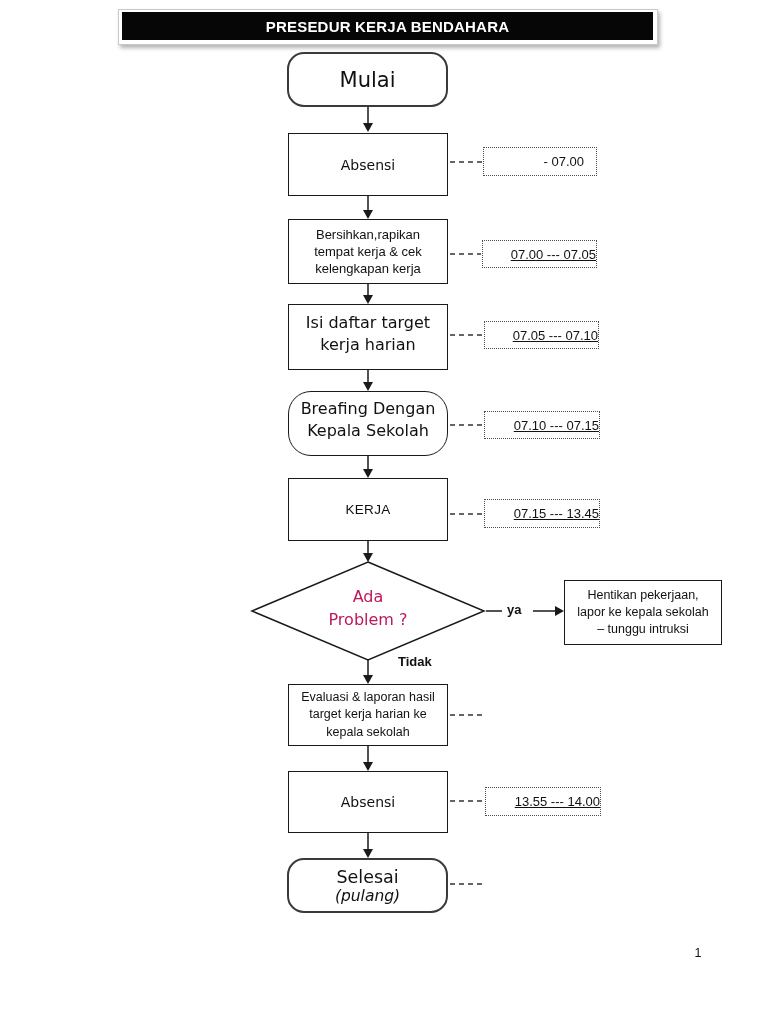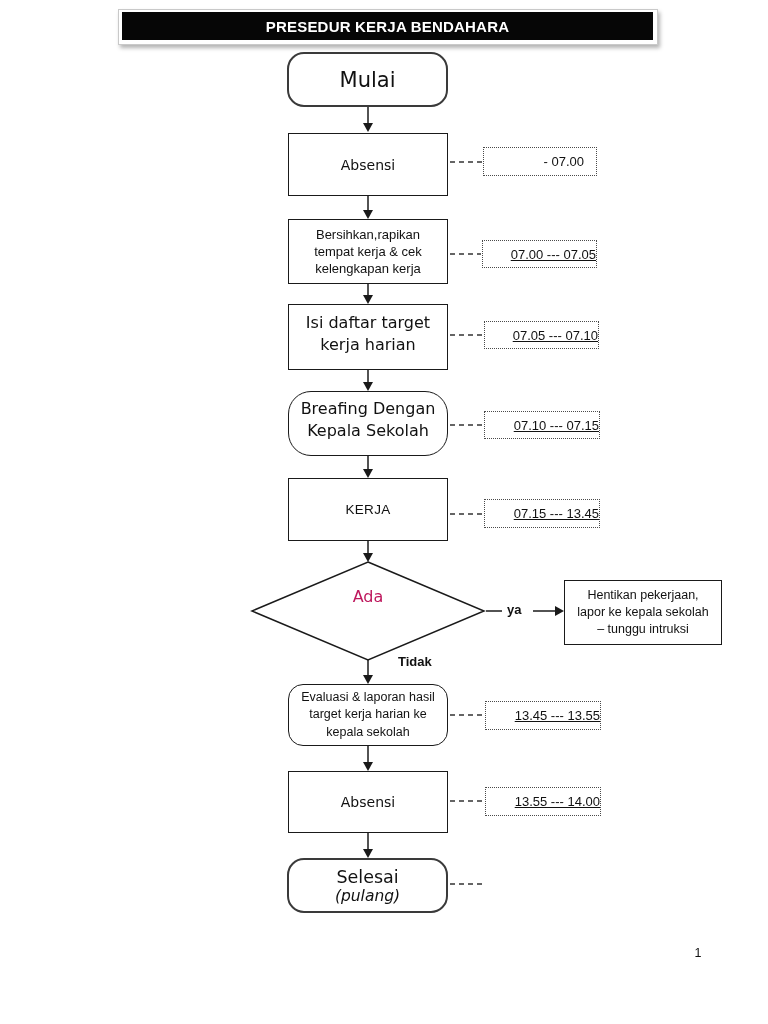--- a/index.html
+++ b/index.html
@@ -136,37 +136,35 @@
 
   <div class="pbox" style="top:478px;height:63px;font-size:13.5px;letter-spacing:.3px;">
     <span>KERJA</span>
   </div>
   <div class="tbox t-center" style="left:484px;top:499px;width:116px;height:29px;">
     <span>07.15 --- 13.45</span>
   </div>
 
   <div class="dec-text">
     <span style="display:block">Ada</span>
+    <span style="display:block">Problem ?</span>
   </div>
   <div class="lbl" style="left:507px;top:602px;">ya</div>
   <div class="lbl" style="left:398px;top:654px;">Tidak</div>
 
   <div class="yes-box">
     <span style="display:block">Hentikan pekerjaan,</span>
     <span style="display:block">lapor ke kepala sekolah</span>
     <span style="display:block">– tunggu intruksi</span>
   </div>
 
-  <div class="pbox" style="top:684px;height:62px;font-size:12.5px;line-height:1.4;border-radius:15px;">
+  <div class="pbox" style="top:684px;height:62px;font-size:12.5px;line-height:1.4;">
     <span>Evaluasi &amp; laporan hasil</span>
     <span>target kerja harian ke</span>
     <span>kepala sekolah</span>
-  </div>
-  <div class="tbox t-center" style="left:485px;top:701px;width:116px;height:29px;">
-    <span>13.45 --- 13.55</span>
   </div>
 
   <div class="pbox big" style="top:771px;height:62px;font-size:14px;">
     <span>Absensi</span>
   </div>
   <div class="tbox t-center" style="left:485px;top:787px;width:116px;height:29px;">
     <span>13.55 --- 14.00</span>
   </div>
 
   <div class="term" style="top:858px;height:55px;">

